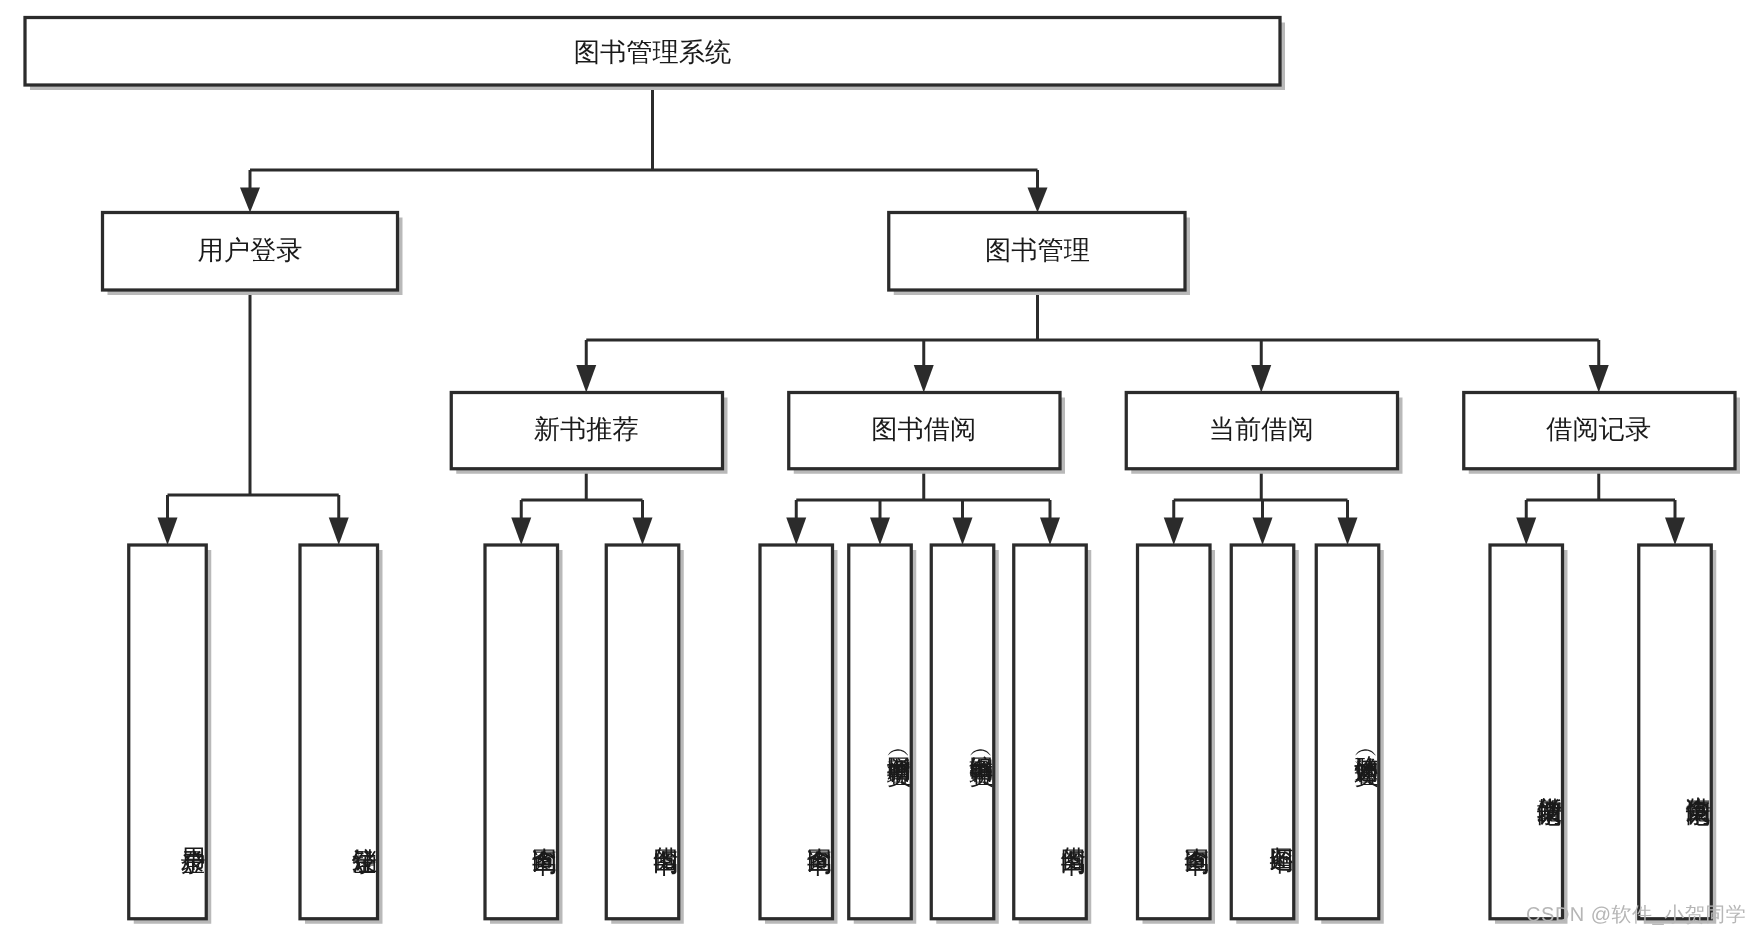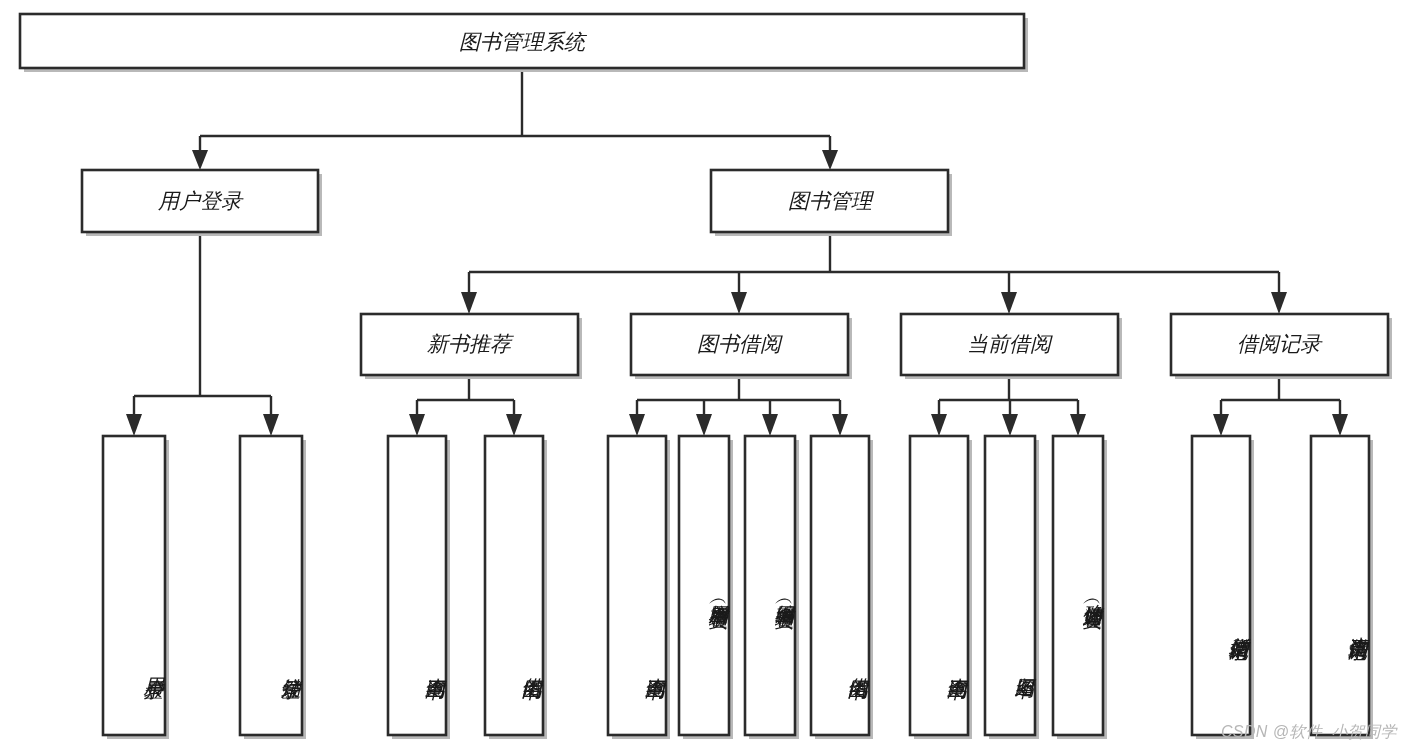--- a/index.html
+++ b/index.html
@@ -11,21 +11,20 @@
     width: 1405px;
     height: 747px;
     font-family: "Liberation Sans", "DejaVu Sans", sans-serif;
     overflow: hidden;
     position: relative;
   }
   #diagram-root {
     position: relative;
     width: 1405px;
     height: 747px;
-    font-style: italic;
   }
   svg.diagram-svg {
     position: absolute;
     top: 0;
     left: 0;
     width: 1405px;
     height: 747px;
   }
   .node-box {
     fill: #ffffff;

